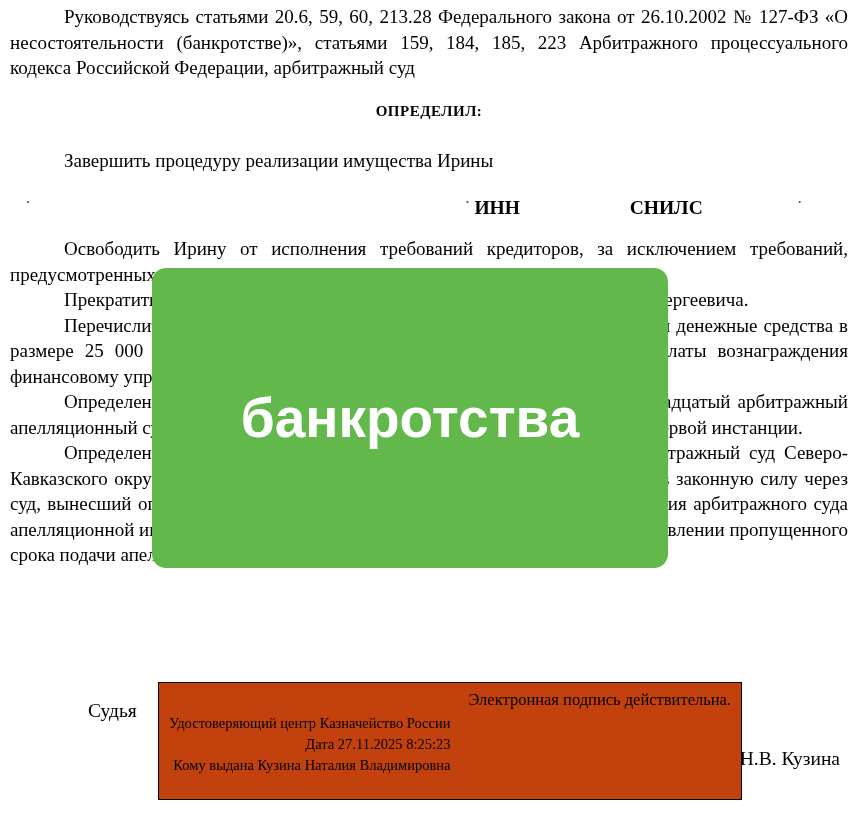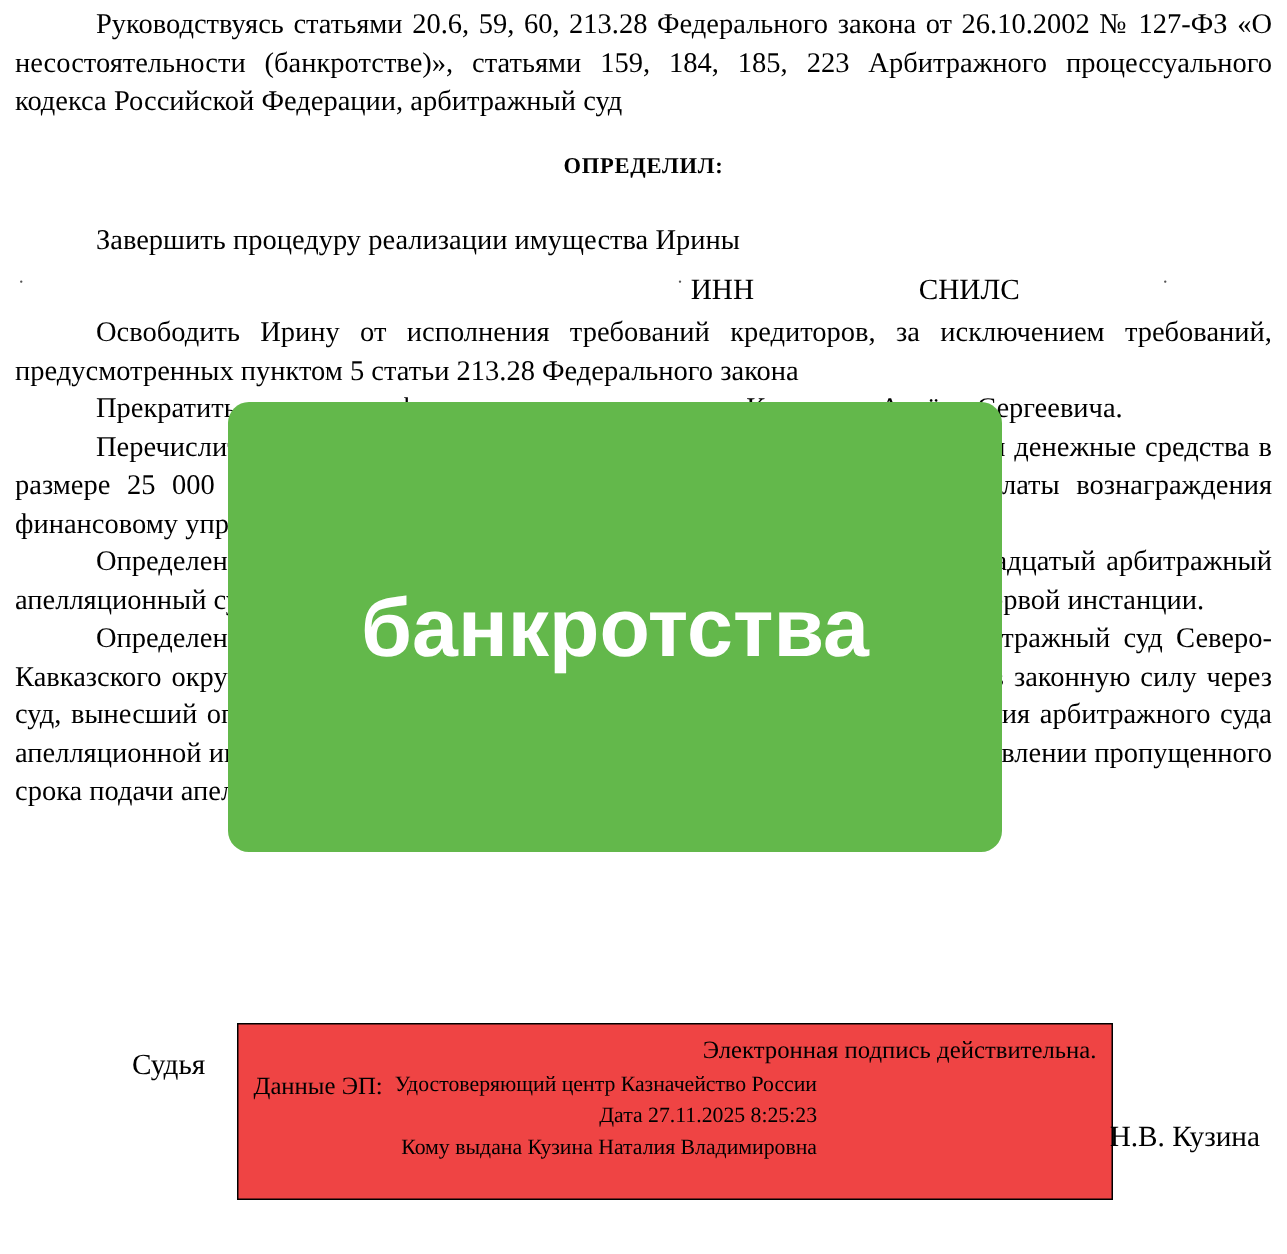--- a/index.html
+++ b/index.html
@@ -51,21 +51,22 @@
   .gap {
     display: inline-block;
     background: #ffffff;
   }
 
   .line-redacted {
     position: relative;
     font-size: 19.5px;
     line-height: 25.5px;
     text-indent: 0;
-    margin: 2px;
+    margin: 16px;
+    font-weight: bold;
   }
   .tick {
     color: #555;
     font-size: 13px;
     vertical-align: super;
   }
 
   
   .stamp {
     position: absolute;
@@ -116,21 +117,21 @@
   }
   .esign-box {
     position: absolute;
     left: 148px;
     top: 6px;
     width: 584px;
     height: 118px;
     border: 1px solid #000000;
     box-sizing: border-box;
     padding: 6px 10px 2px 10px;
-    background: #ef4444;
+    background: #c2410c;
   }
   .esign-title {
     font-size: 16.5px;
     line-height: 22px;
   }
   .esign-grid {
     display: flex;
     margin-top: 2px;
   }
   .esign-key {
@@ -186,21 +187,20 @@
   <div class="stamp">
     <div class="stamp-line">банкротства</div>
   </div>
 
   <div class="sign-row">
     <div class="judge-label">Судья</div>
 
     <div class="esign-box">
       <div class="esign-title">Электронная подпись действительна.</div>
       <div class="esign-grid">
-        <div class="esign-key">Данные ЭП:</div>
         <div class="esign-vals">
           <div>Удостоверяющий центр Казначейство России</div>
           <div>Дата 27.11.2025 8:25:23</div>
           <div>Кому выдана Кузина Наталия Владимировна</div>
         </div>
       </div>
     </div>
 
     <div class="judge-name">Н.В. Кузина</div>
   </div>

